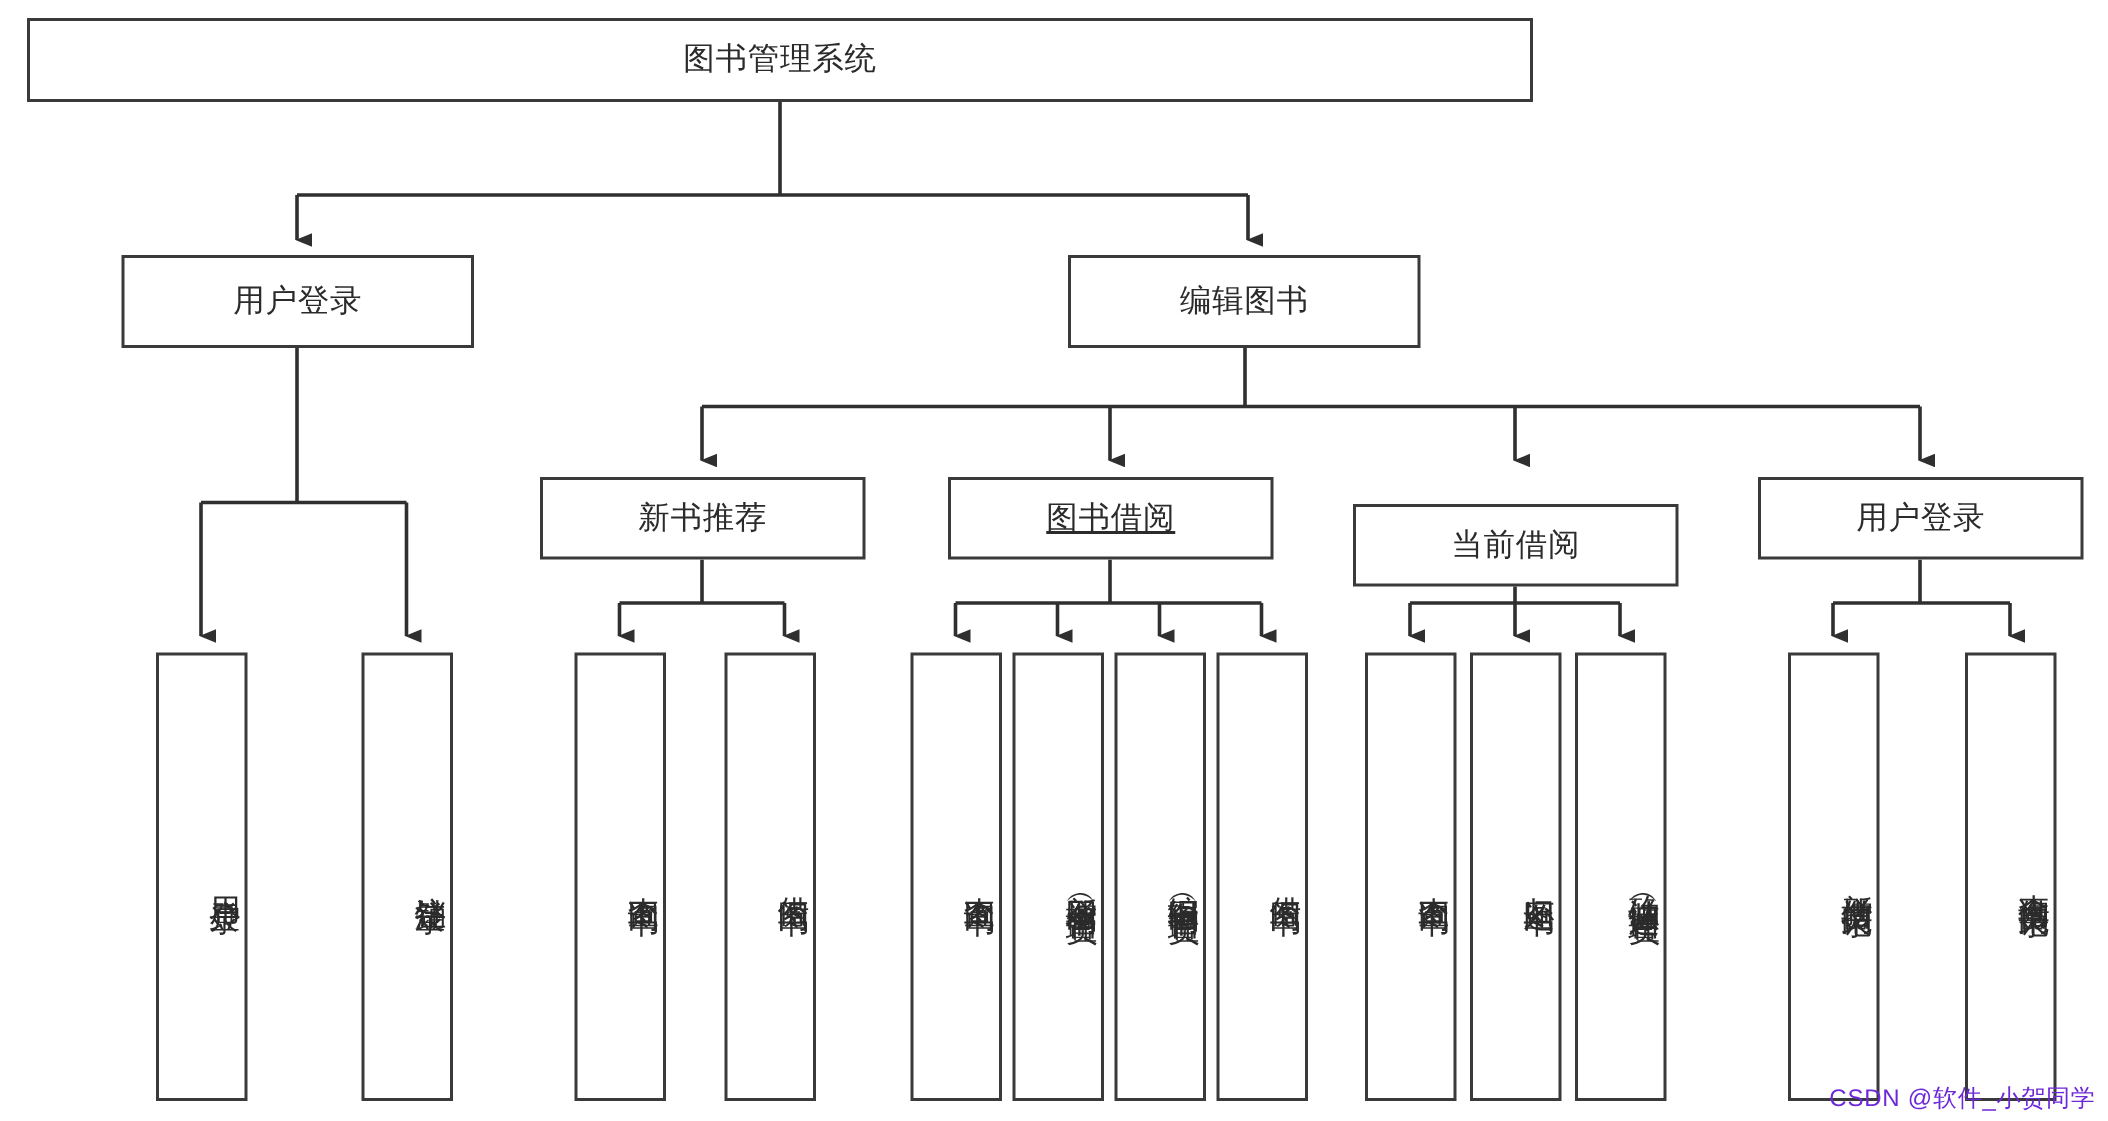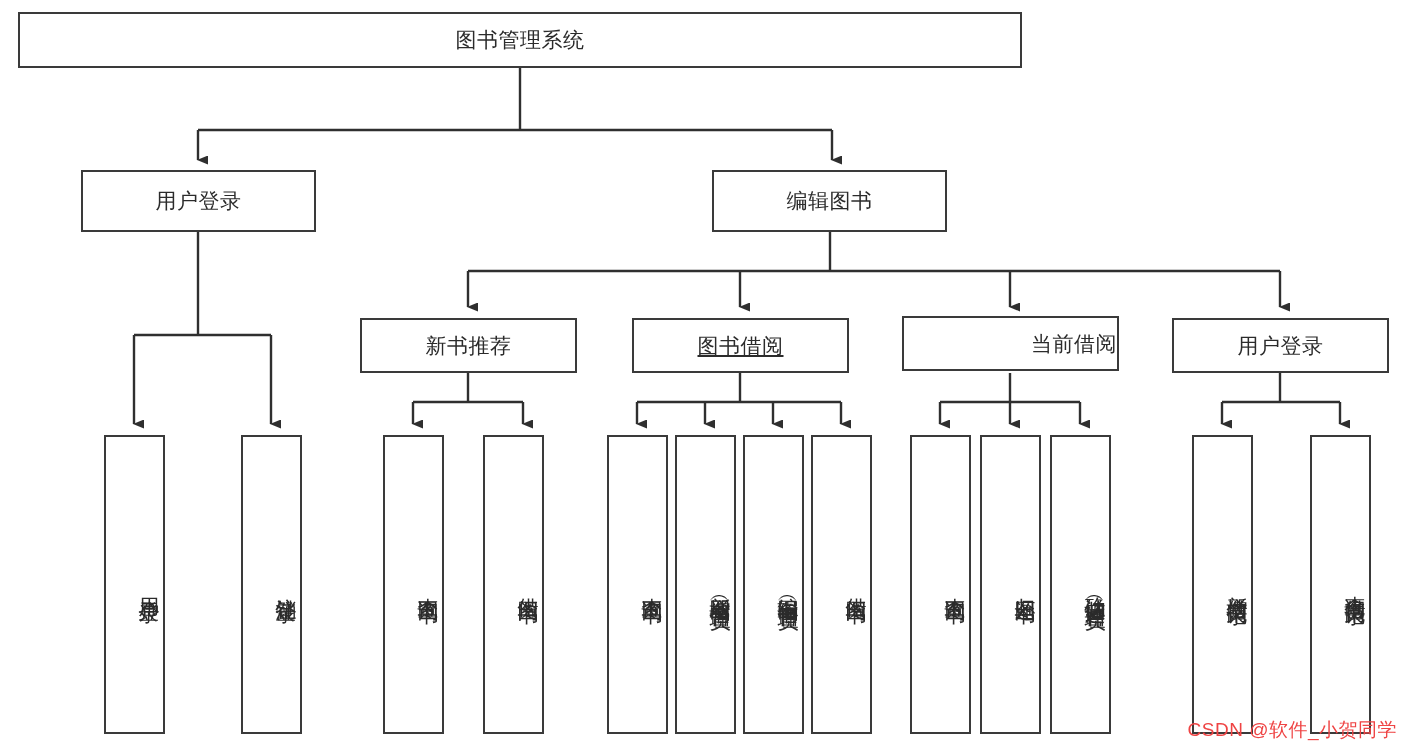--- a/index.html
+++ b/index.html
@@ -56,22 +56,22 @@
     justify-content: center;
     white-space: nowrap;
   }
   .node-v.pad-top {
     padding-top: 14px;
   }
   .watermark {
     position: absolute;
     right: 8px;
     bottom: 4px;
-    font-size: 19px;
-    color: #ef4444;
+    font-size: 16px;
+    color: #6d28d9;
     white-space: nowrap;
     letter-spacing: 0.5px;
   }
 </style>
 </head>
 <body>
 
 <div id="diagram-root">
 
   <svg id="edges-layer" viewBox="0 0 1405 747" width="1405" height="747" xmlns="http://www.w3.org/2000/svg">
@@ -137,21 +137,21 @@
   <div class="node node-h" style="left:712px; top:170px; width:235px; height:62px;">
     <span>编辑图书</span>
   </div>
 
   <div class="node node-h" style="left:360px; top:318px; width:217px; height:55px;">
     <span>新书推荐</span>
   </div>
   <div class="node node-h" style="left:632px; top:318px; width:217px; height:55px;text-decoration:underline;">
     <span>图书借阅</span>
   </div>
-  <div class="node node-h" style="left:902px; top:316px; width:217px; height:55px;justify-content:flex-end;">
+  <div class="node node-h" style="left:902px; top:336px; width:217px; height:55px;">
     <span>当前借阅</span>
   </div>
   <div class="node node-h" style="left:1172px; top:318px; width:217px; height:55px;">
     <span>用户登录</span>
   </div>
 
   <div class="node node-v" style="left:104px; top:435px; width:61px; height:299px;">
     <span>用户登录</span>
   </div>
   <div class="node node-v" style="left:241px; top:435px; width:61px; height:299px;">

